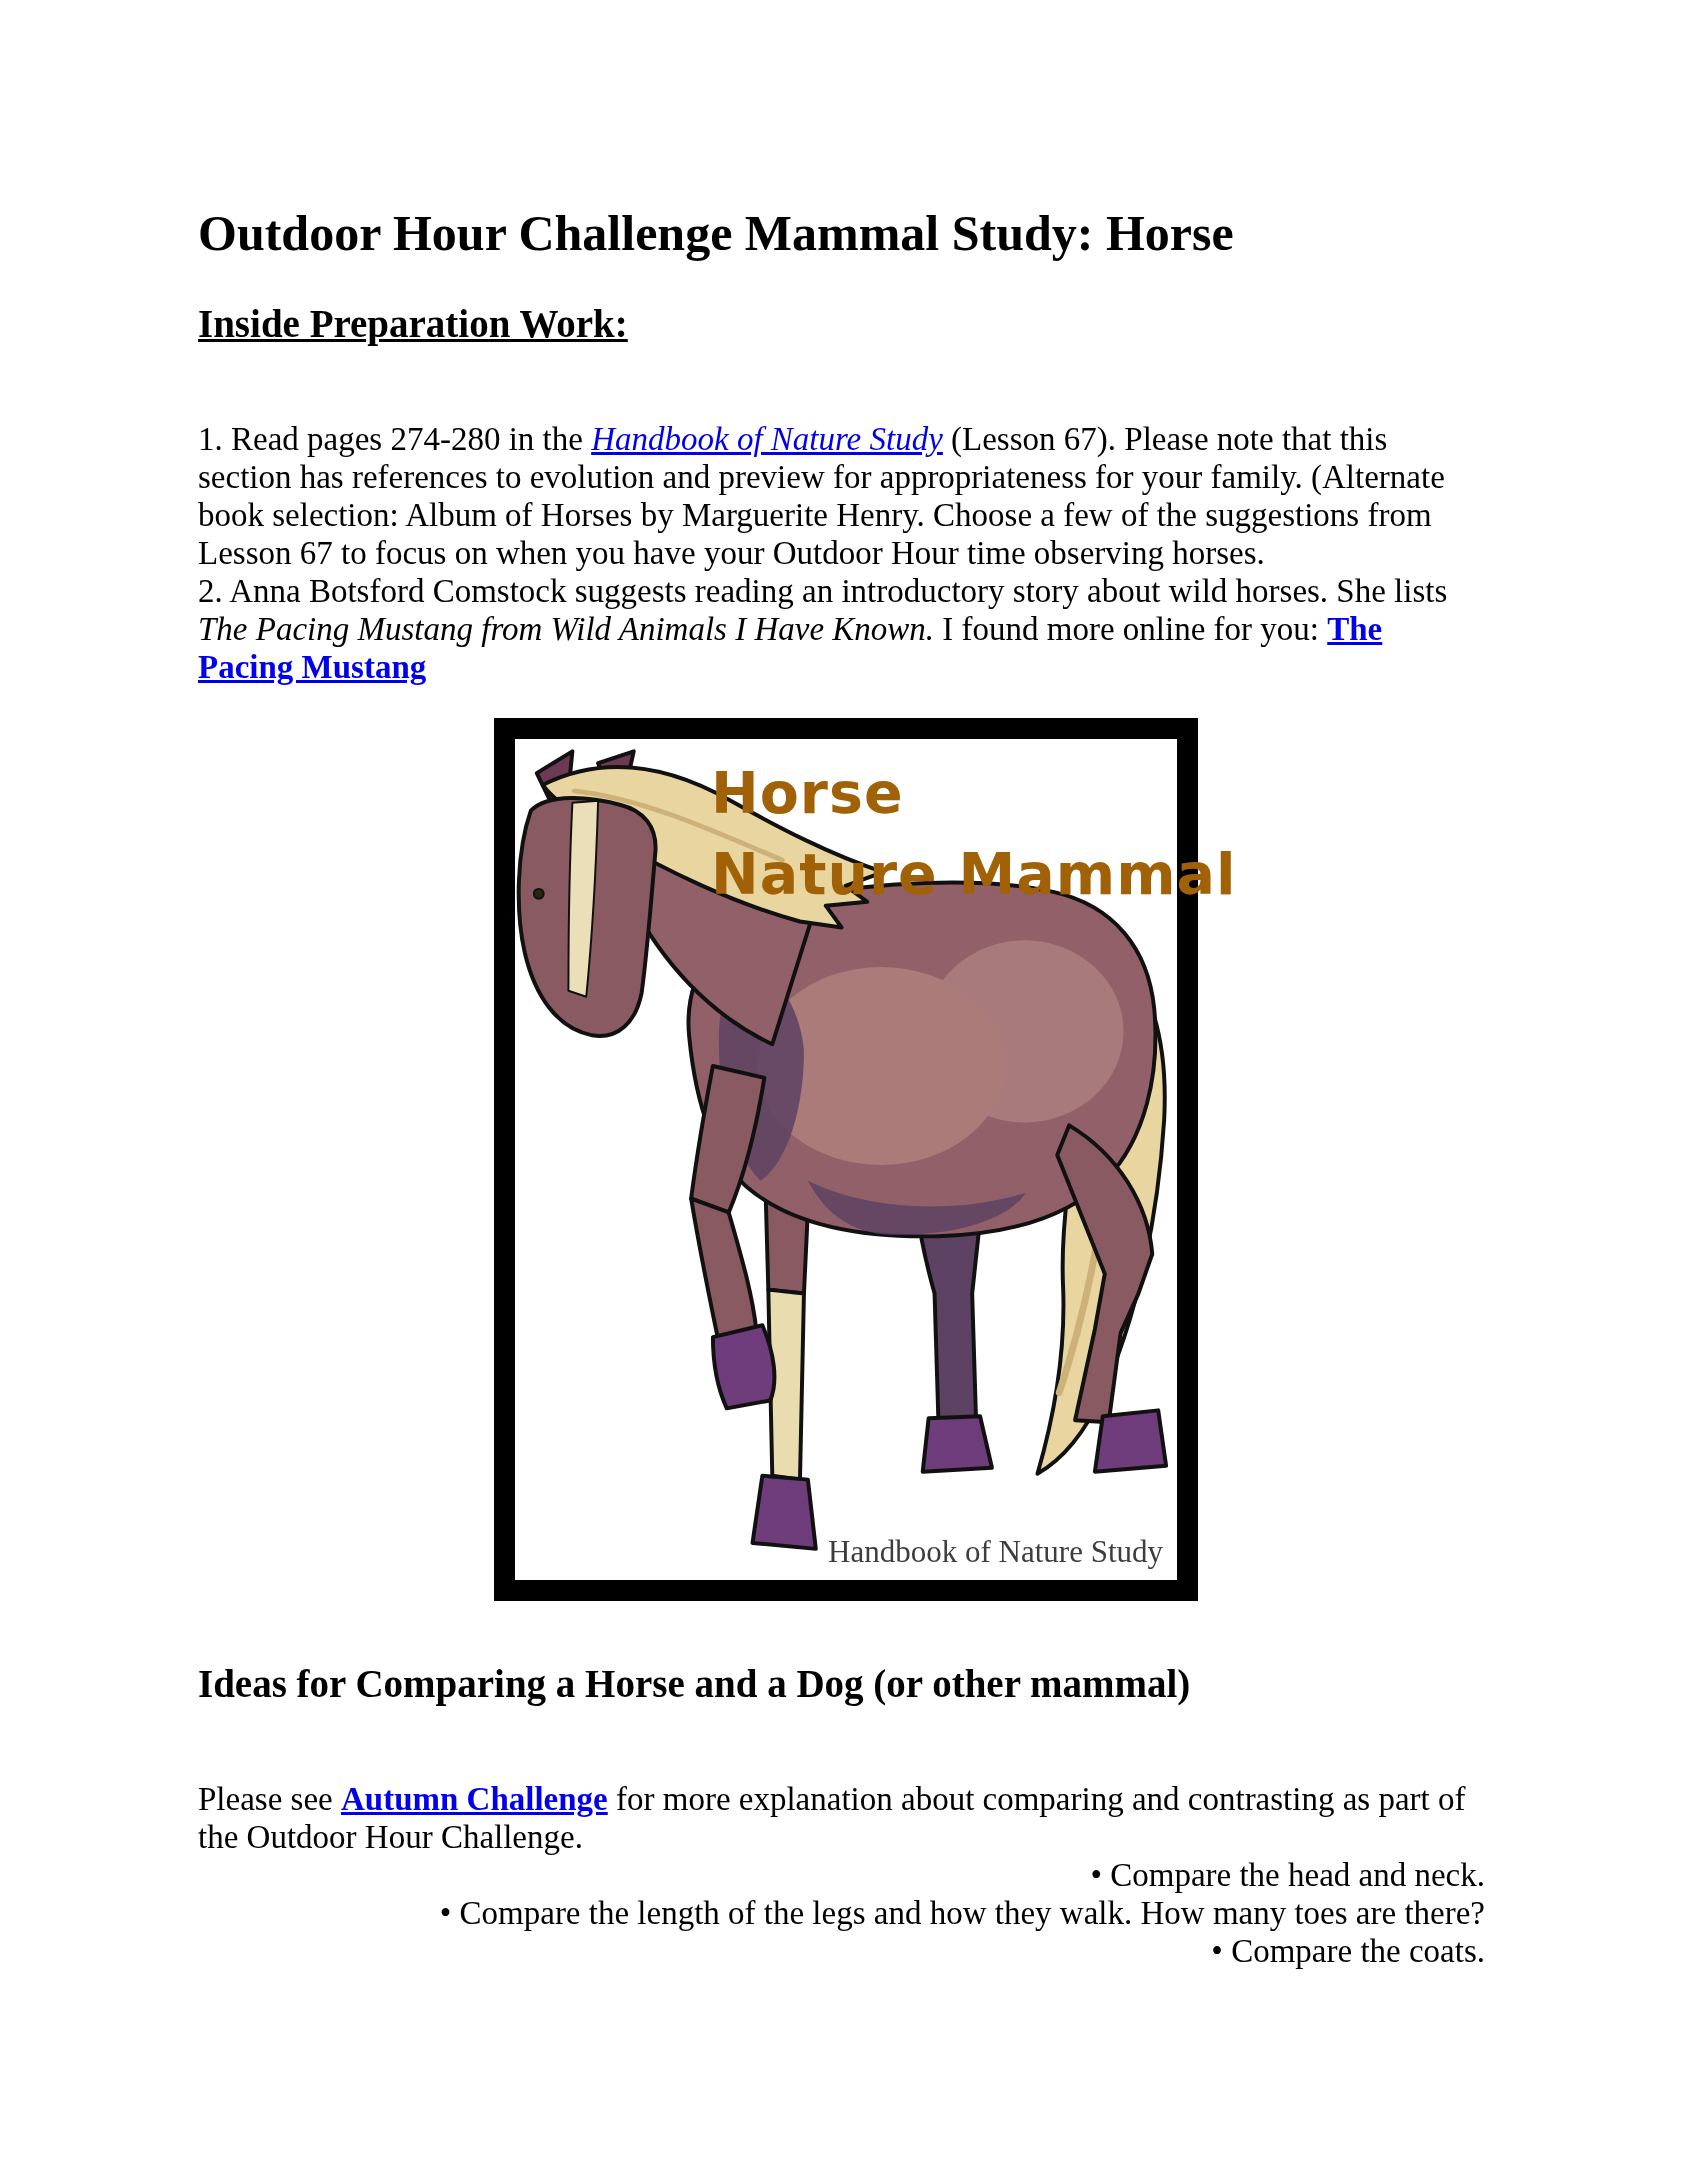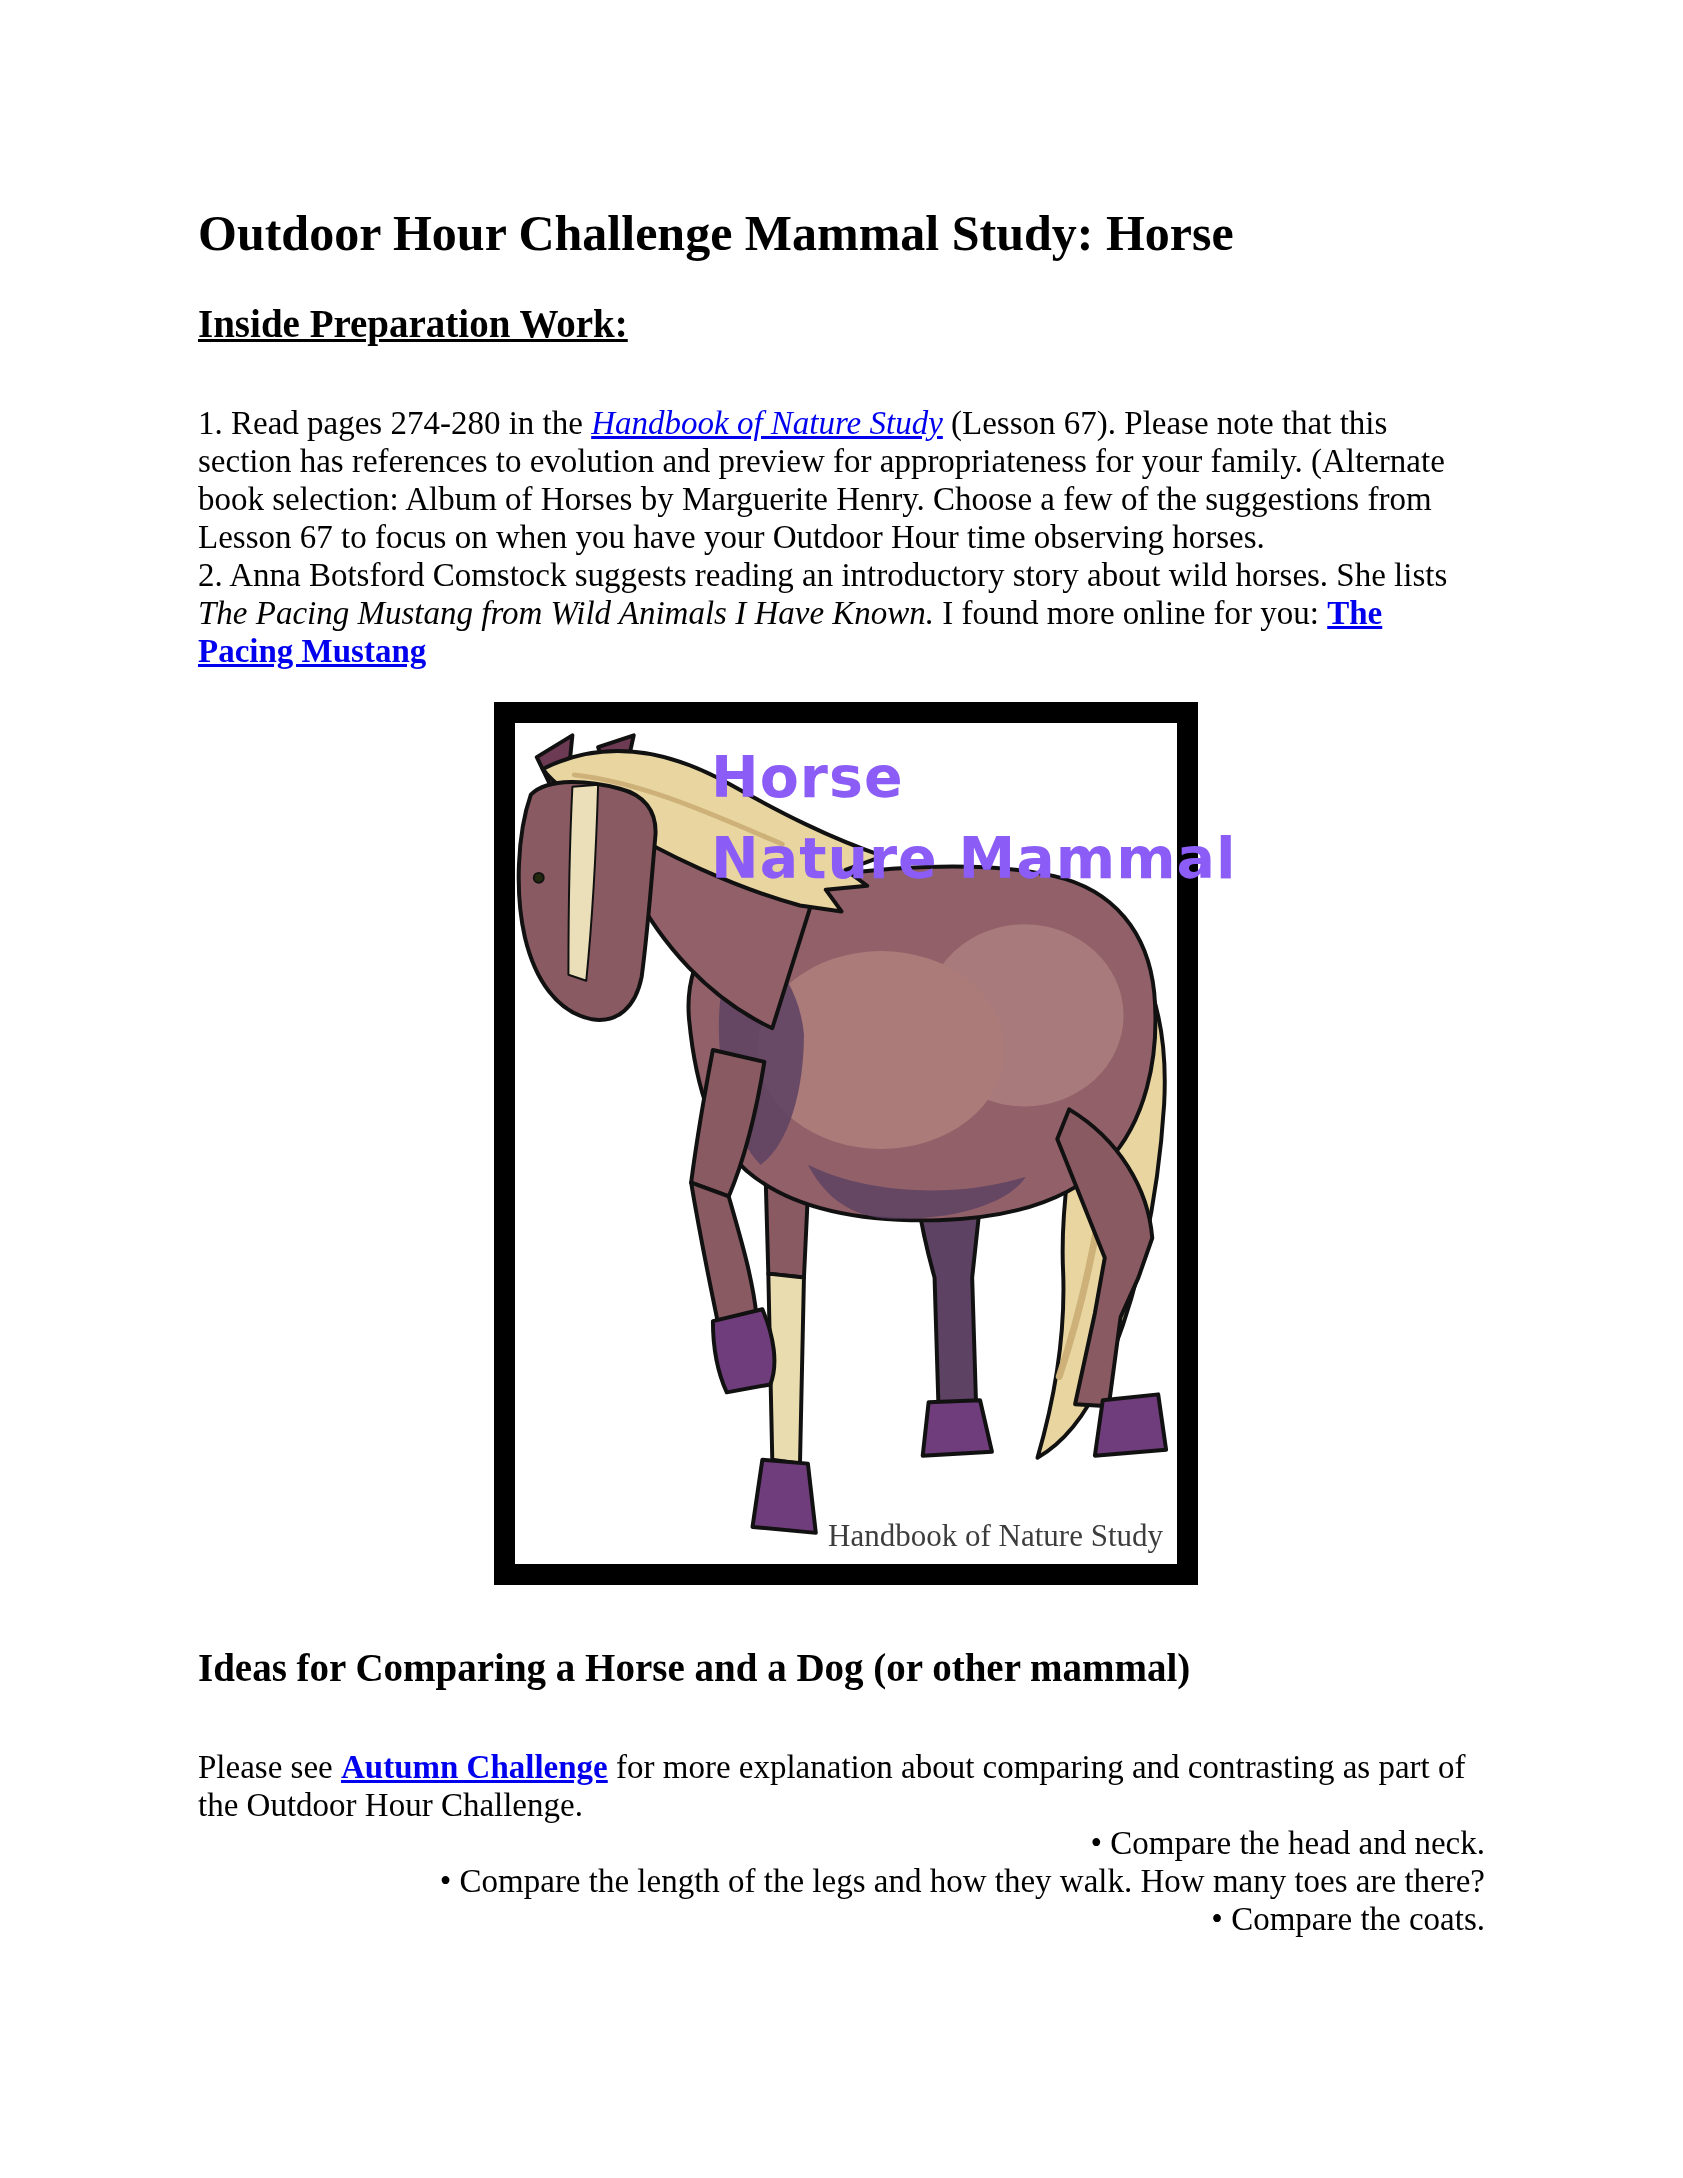--- a/index.html
+++ b/index.html
@@ -9,21 +9,21 @@
     background:#ffffff;
     font-family:"Liberation Serif", serif;
     color:#000000;
     overflow:hidden;
   }
   .content{position:absolute;left:198px;top:206px;width:1287px;}
   .doc-title{font-size:50px;line-height:55px;font-weight:700;margin:0;}
   .h2{font-size:39px;line-height:46px;font-weight:700;margin:0;}
   .h2.prep{margin-top:40px;text-decoration:underline;}
   .h2.compare{margin-top:60px;}
-  .body-para{font-size:33px;line-height:38px;margin:57px 0 0 0;}
+  .body-para{font-size:33px;line-height:38px;margin:73px 0 0 0;}
   .lnk{color:#0000EE;text-decoration:underline;cursor:pointer;}
   .lnk.it{font-style:italic;}
   .lnk.b{font-weight:700;}
   em{font-style:italic;}
   .bullet-line{display:block;text-align:right;}
 
   
   .hns-figure{
     margin:32px 0 0 296px;
     width:704px;height:883px;
@@ -31,21 +31,21 @@
     border:21px solid #000000;
     background:#ffffff;
     position:relative;
     padding:0;
   }
   .horse-svg{position:absolute;left:0;top:0;width:662px;height:842px;}
   .fig-title{
     position:absolute;left:196px;top:14px;
     font-family:"DejaVu Sans", sans-serif;
     font-weight:700;font-size:57px;line-height:81px;
-    letter-spacing:1px;color:#8b5cf6;white-space:nowrap;
+    letter-spacing:1px;color:#a16207;white-space:nowrap;
   }
   .fig-title span{display:block;}
   .fig-caption{
     position:absolute;right:14px;bottom:10px;
     font-family:"Liberation Serif", serif;
     font-size:31px;color:#3d3d3d;white-space:nowrap;
   }
 </style>
 </head>
 <body>

